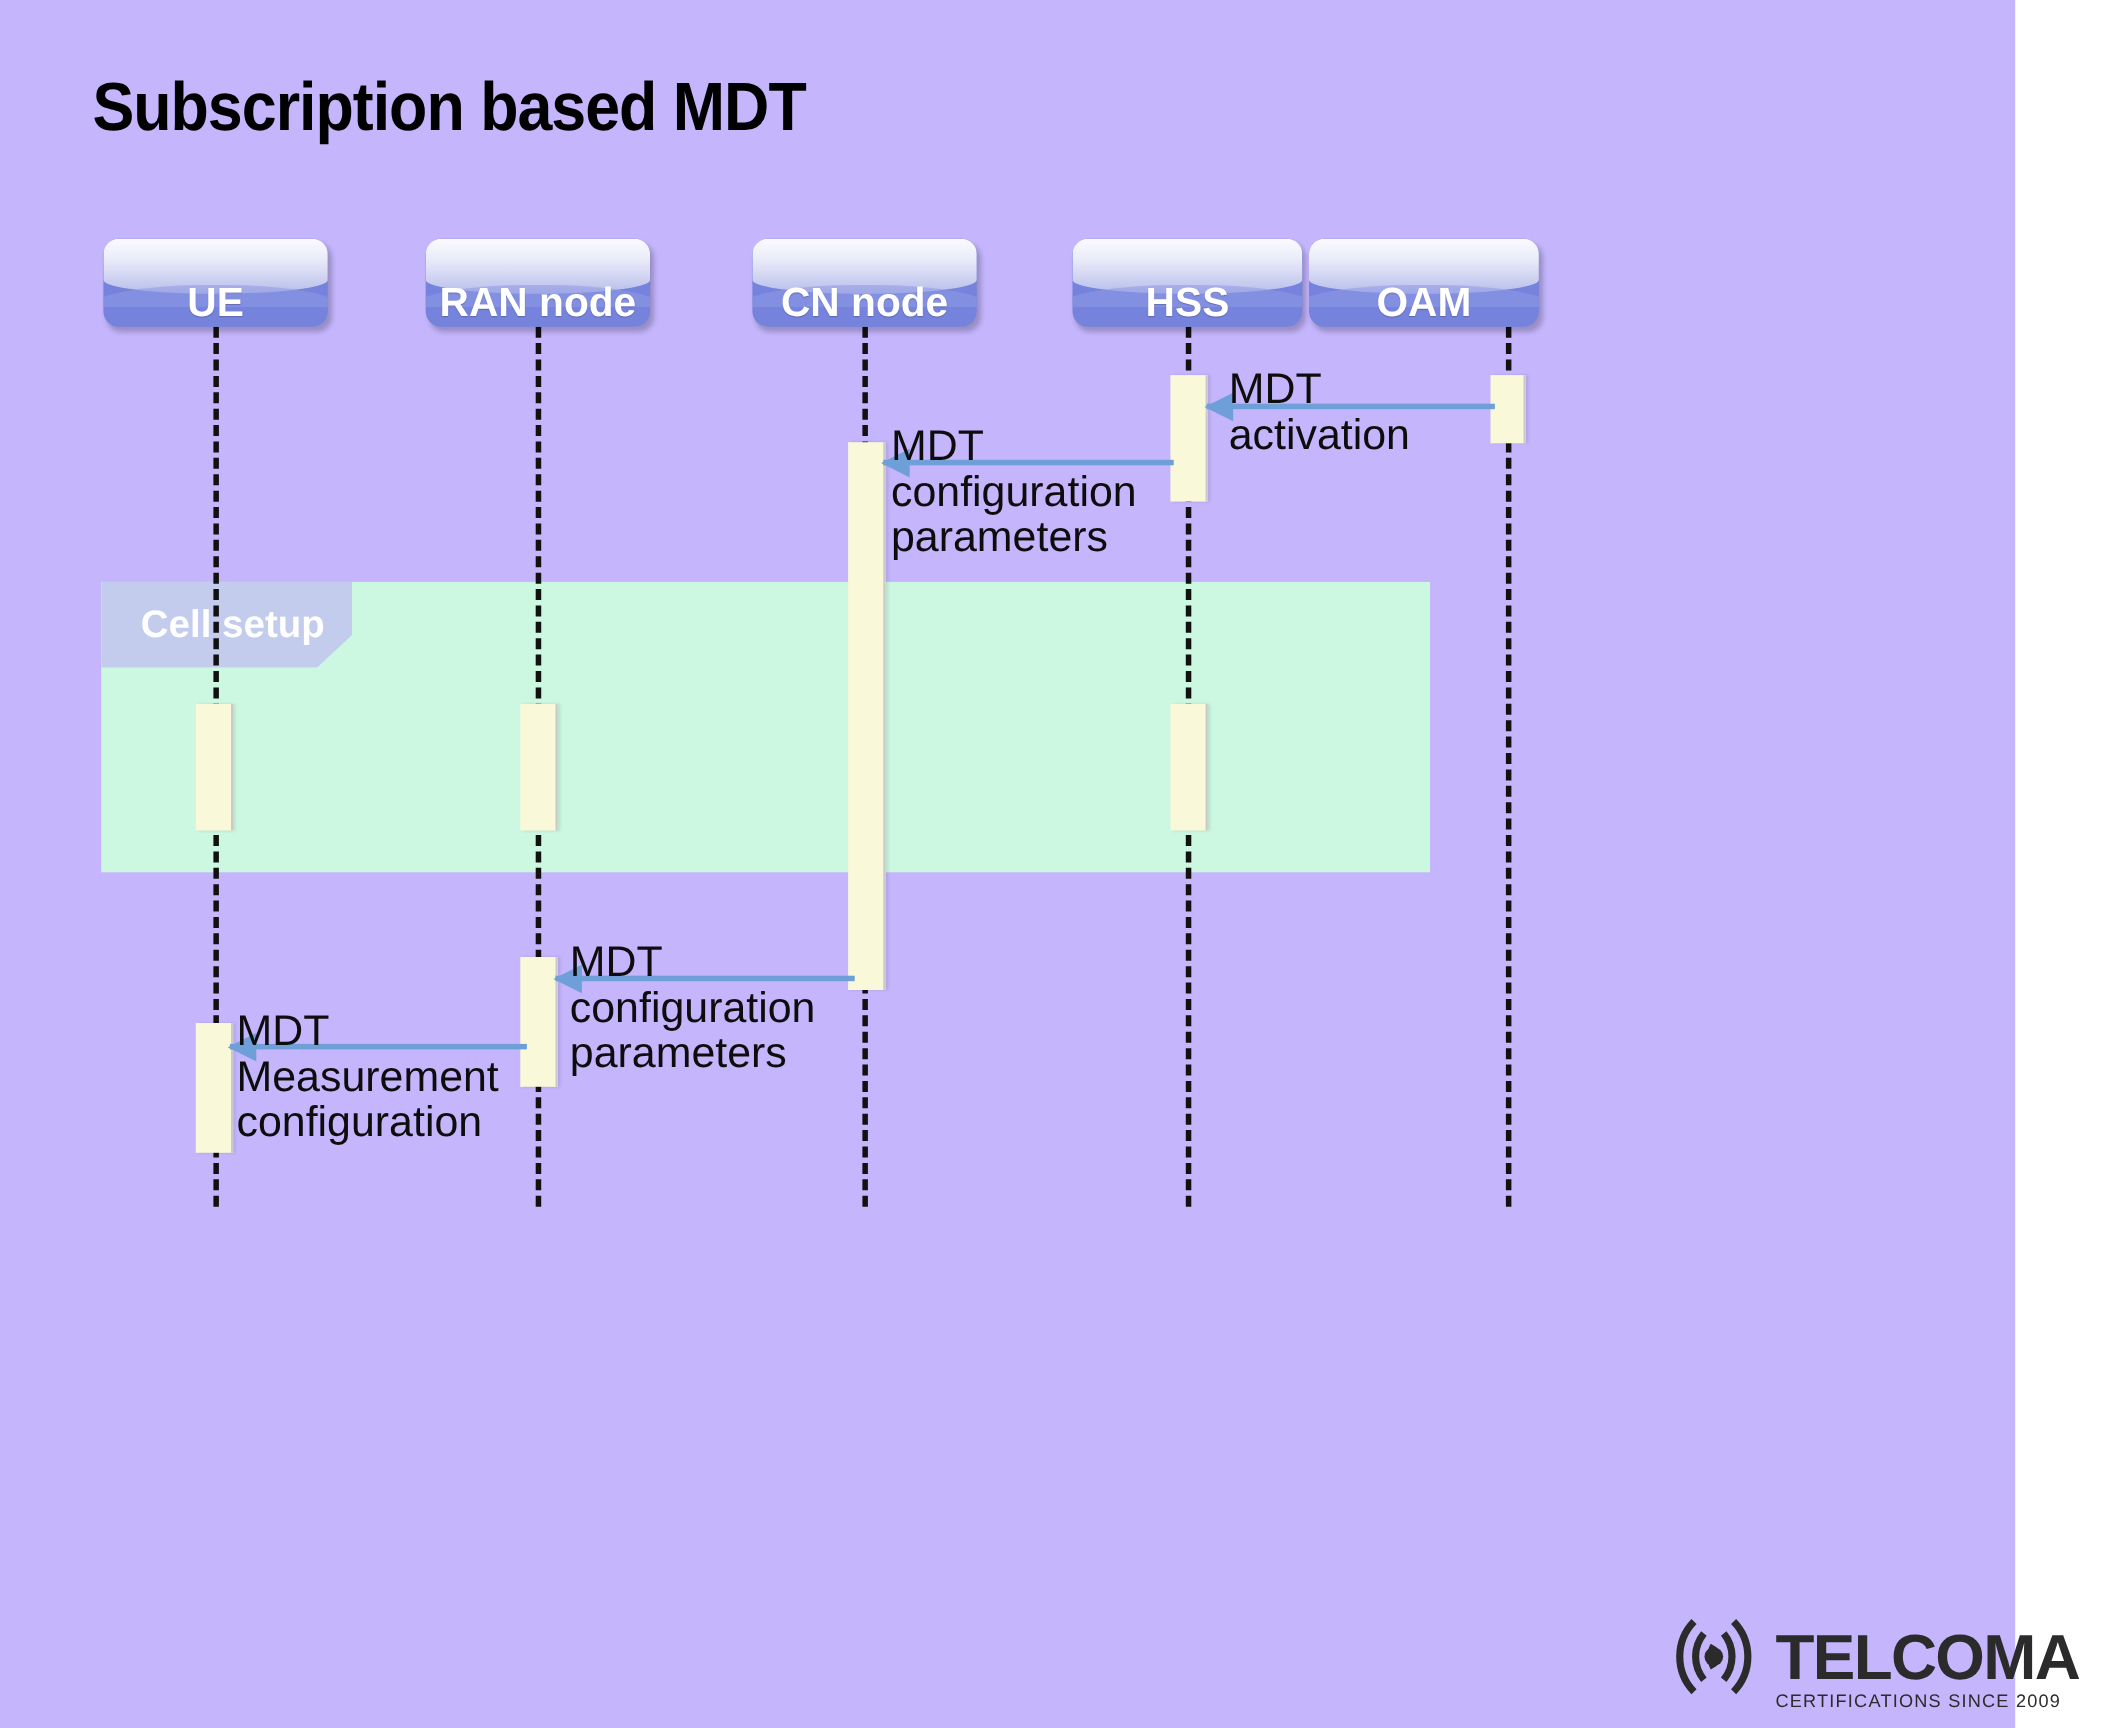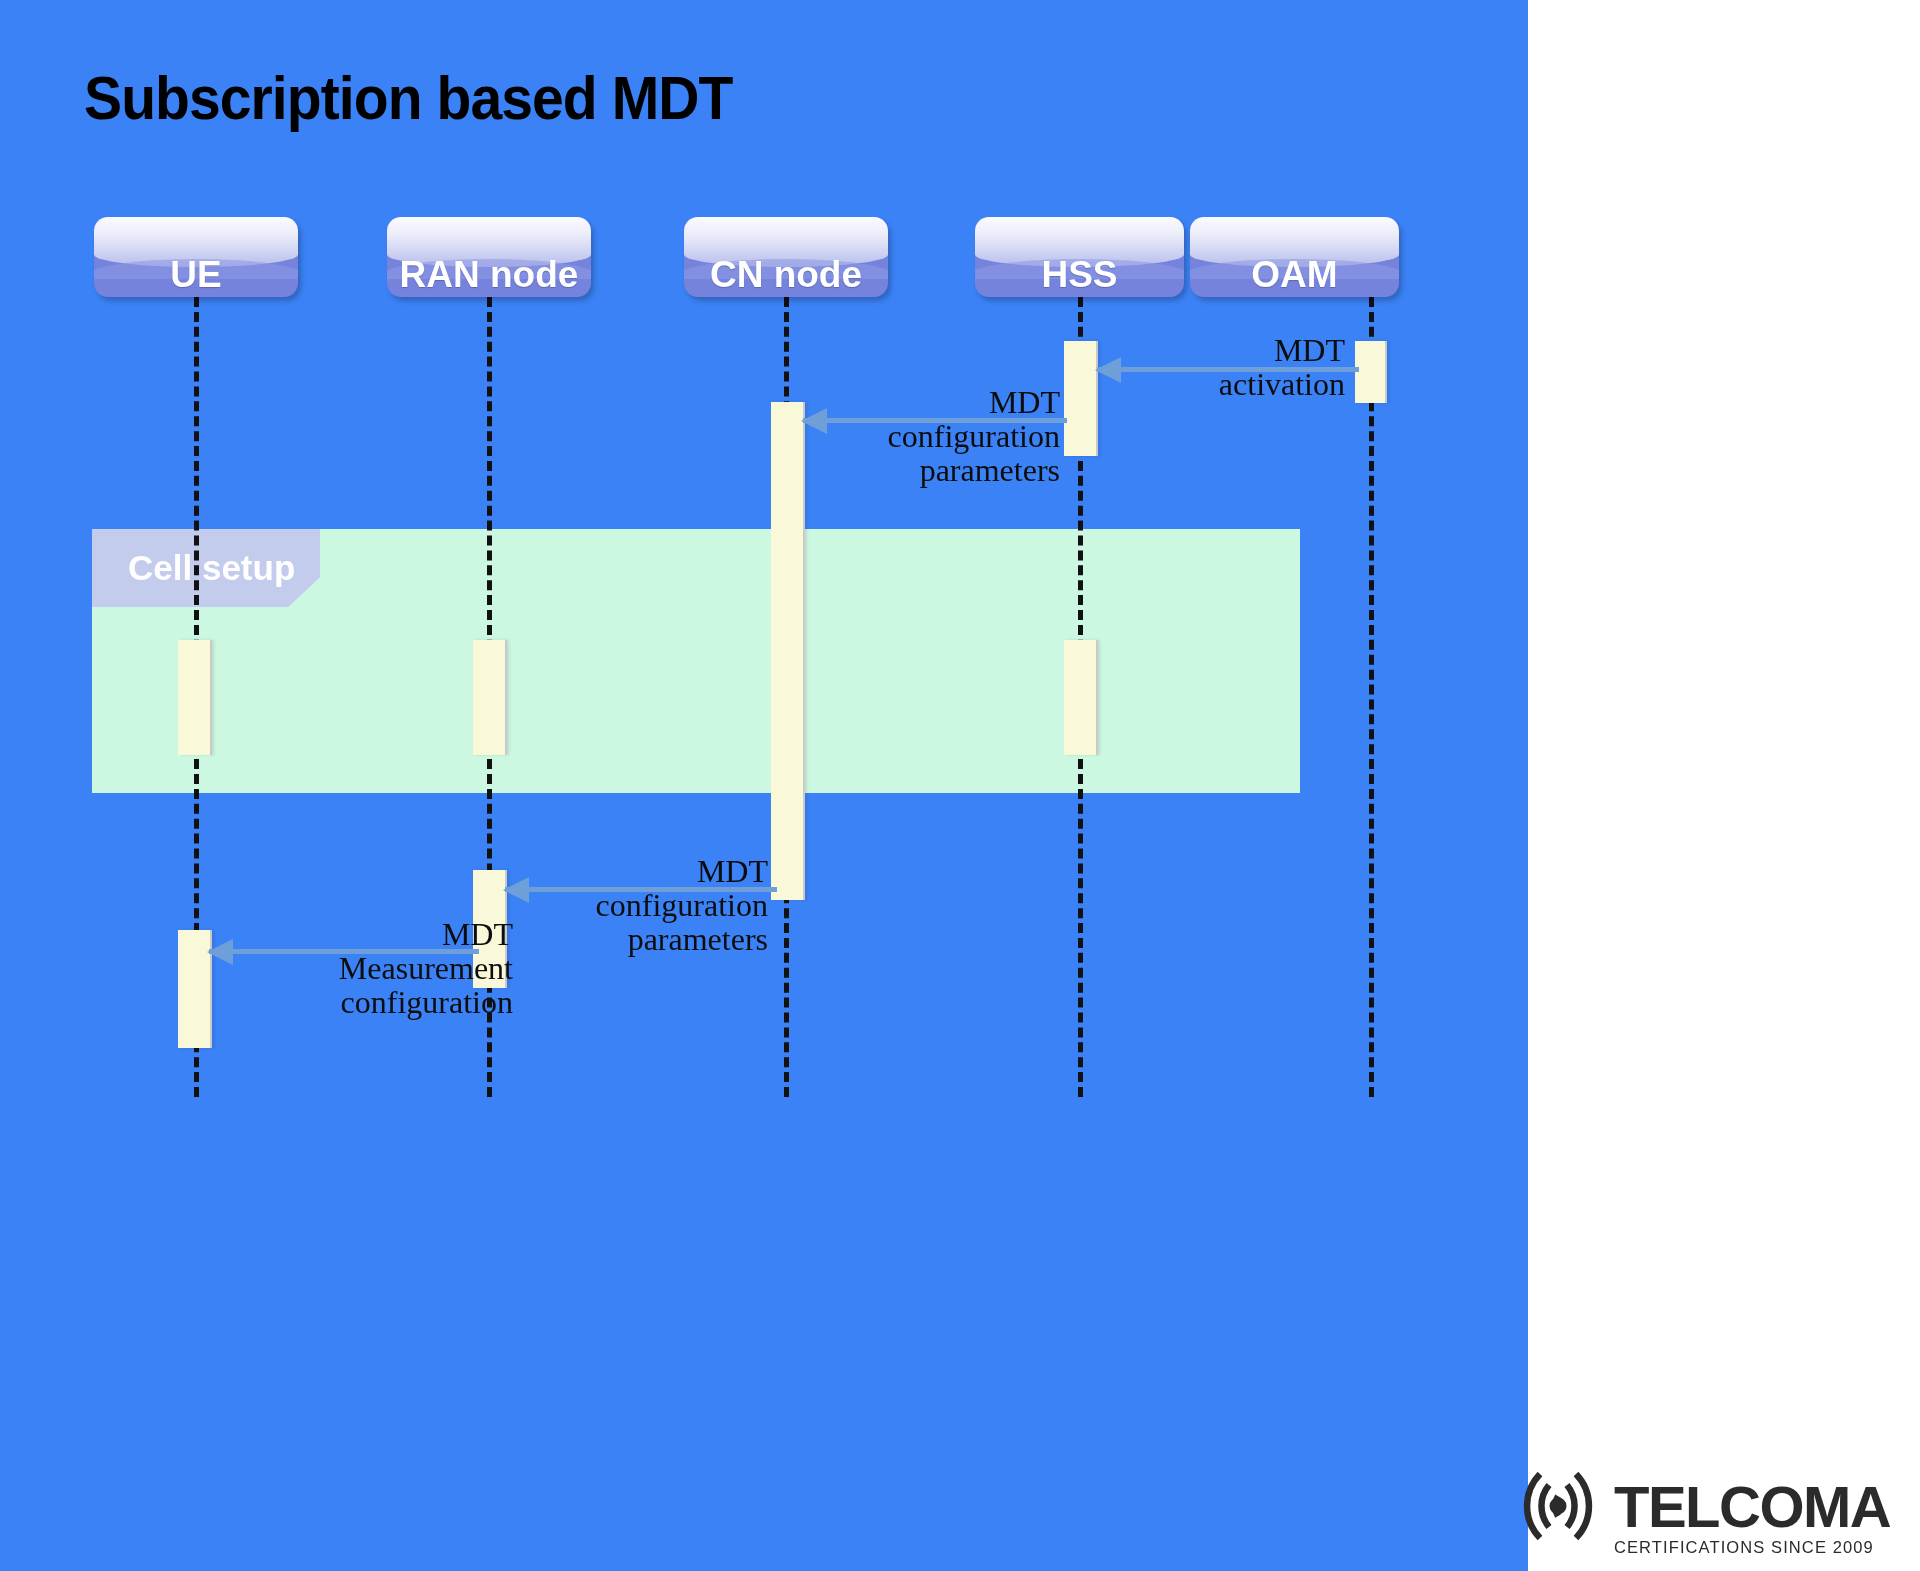--- a/index.html
+++ b/index.html
@@ -4,22 +4,22 @@
 <style>
   * { box-sizing: border-box; margin: 0; padding: 0; }
   html, body {
     width: 1920px; height: 1571px;
     background: #ffffff;
     font-family: "Liberation Sans", sans-serif;
     overflow: hidden;
   }
   #canvas {
     position: relative;
-    width: 1528px; height: 1571px;
-    background: #3b82f6;
+    width: 1832px; height: 1571px;
+    background: #c4b5fd;
   }
 
   
   .diagram-title {
     position: absolute;
     left: 84px; top: 62px;
     font-size: 62px;
     font-weight: 700;
     letter-spacing: -1px;
     color: #000000;
@@ -124,25 +124,25 @@
     left: -2px; top: 50%;
     transform: translateY(-50%);
     width: 0; height: 0;
     border-top: 13px solid transparent;
     border-bottom: 13px solid transparent;
     border-right: 26px solid #6f9fd8;
   }
   .message-label {
     position: absolute;
     color: #0d0d0d;
-    font-size: 32px;
+    font-size: 39px;
     line-height: 1.07;
-    text-align: right;
+    text-align: left;
     font-weight: 400;
-    font-family: Liberation Serif, serif;
+    font-family: Liberation Sans, sans-serif;
     z-index: 8;
     white-space: pre-line;
   }
 
   
   .brand-logo {
     position: absolute;
     left: 1506px; top: 1455px;
     display: flex;
     align-items: center;

